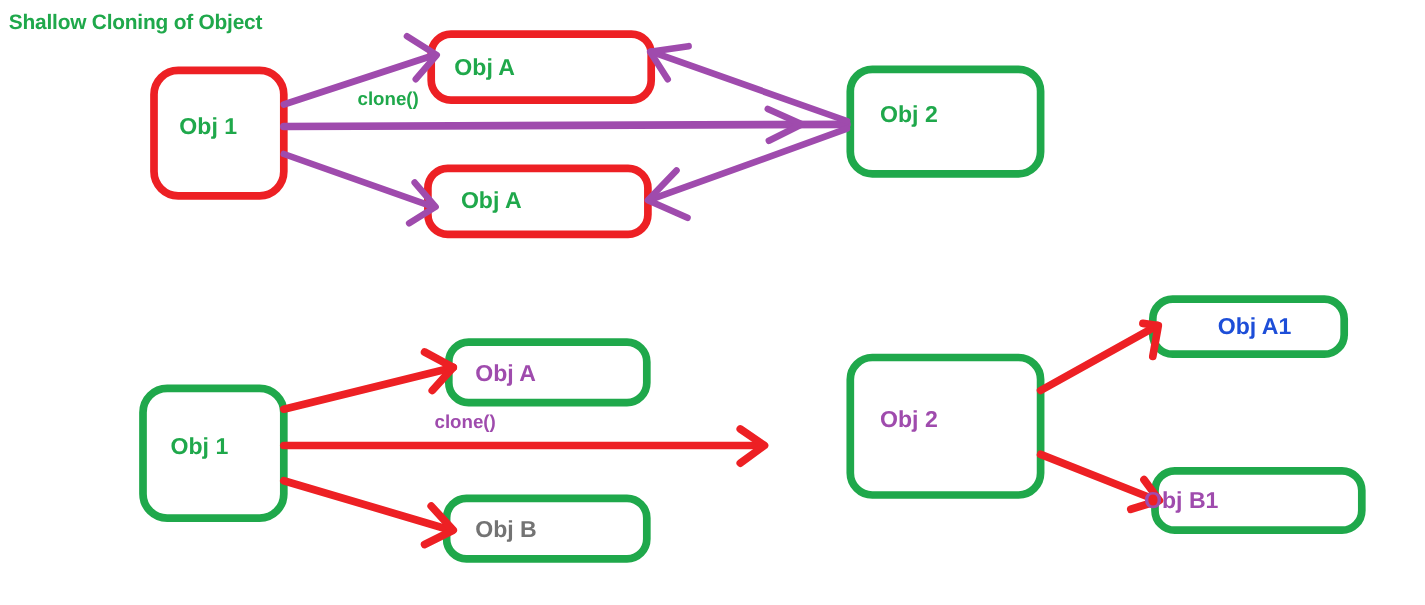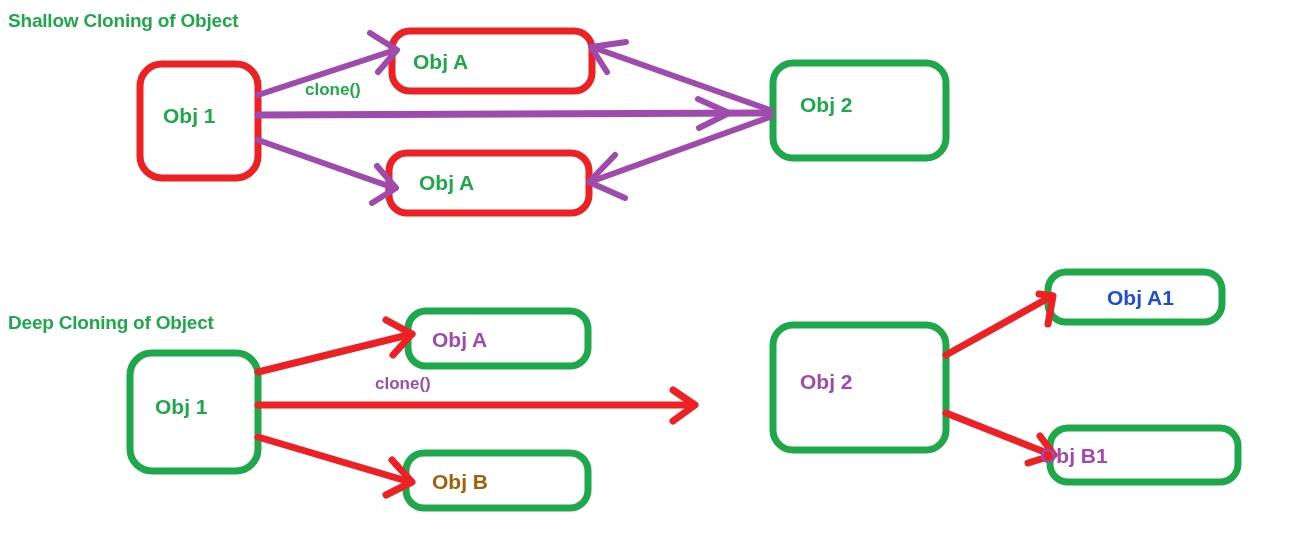--- a/index.html
+++ b/index.html
@@ -32,20 +32,21 @@
   }
   .node-label {
     font-weight: bold;
     font-size: 21px;
     white-space: nowrap;
   }
   .edge-label {
     font-weight: bold;
     font-size: 17px;
     white-space: nowrap;
+    margin-left: 20px;
   }
   .abs {
     position: absolute;
   }
 </style>
 </head>
 <body>
 
 <div id="canvas">
 
@@ -123,37 +124,36 @@
 
       <g>
         <line x1="946" y1="413" x2="1052" y2="455" stroke="#ED2024" stroke-width="7" stroke-linecap="round"></line>
         <path d="M 1040 436 L 1054 455 L 1028 463" fill="none" stroke="#ED2024" stroke-width="7" stroke-linecap="round" stroke-linejoin="round"></path>
       </g>
     </g>
   </svg>
 
   <div class="abs section-title" style="left:8px; top:10px; color:#1FA84B;">Shallow Cloning of Object</div>
 
-  <div class="abs section-title" style="left:8px; top:312px; color:#1FA84B;">Deep Cloning of Object</div>
 
   <div class="abs node-label" style="left:163px; top:104px; color:#1FA84B;">Obj 1</div>
 
   <div class="abs node-label" style="left:413px; top:50px; color:#1FA84B;">Obj A</div>
 
   <div class="abs node-label" style="left:419px; top:171px; color:#1FA84B;">Obj A</div>
 
   <div class="abs node-label" style="left:800px; top:93px; color:#1FA84B;">Obj 2</div>
 
   <div class="abs edge-label" style="left:305px; top:80px; color:#1FA84B;">clone()</div>
 
   <div class="abs node-label" style="left:155px; top:395px; color:#1FA84B;">Obj 1</div>
 
   <div class="abs node-label" style="left:432px; top:328px; color:#9F4BAD;">Obj A</div>
 
-  <div class="abs node-label" style="left:432px; top:470px; color:#a16207;">Obj B</div>
+  <div class="abs node-label" style="left:432px; top:470px; color:#737373;">Obj B</div>
 
   <div class="abs node-label" style="left:800px; top:370px; color:#9F4BAD;">Obj 2</div>
 
   <div class="abs node-label" style="left:1107px; top:286px; color:#1d4ed8;">Obj A1</div>
 
   <div class="abs node-label" style="left:1040px; top:444px; color:#9F4BAD;">Obj B1</div>
 
   <div class="abs edge-label" style="left:375px; top:374px; color:#9F4BAD;">clone()</div>
 
 </div>

